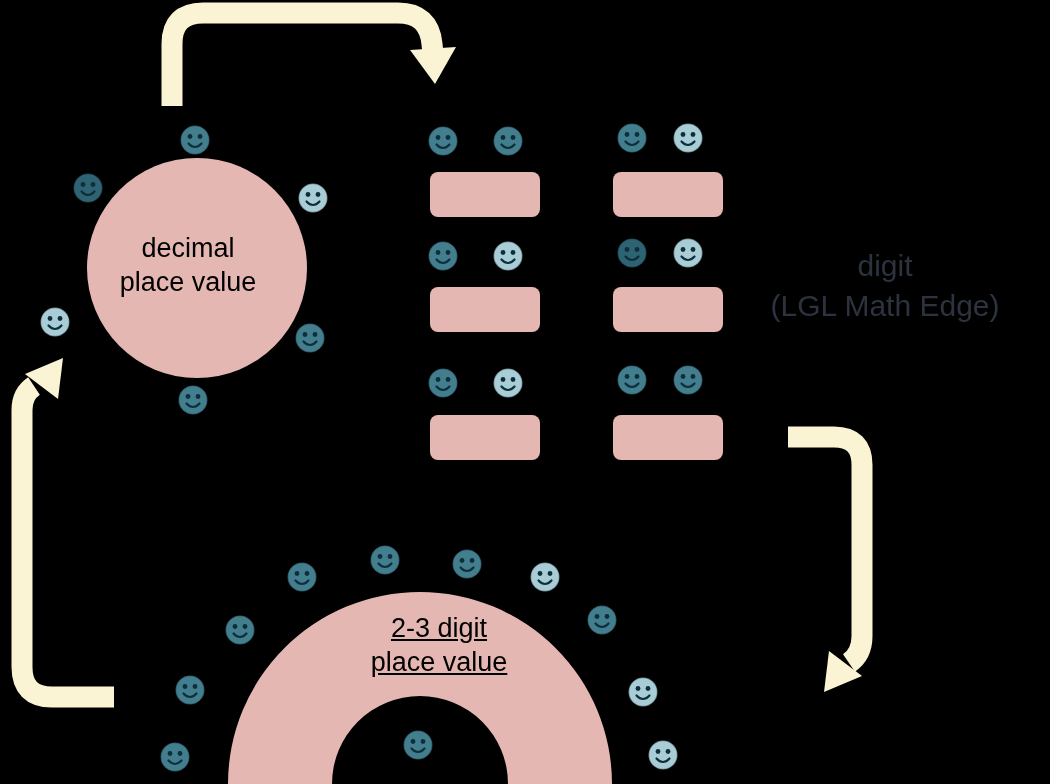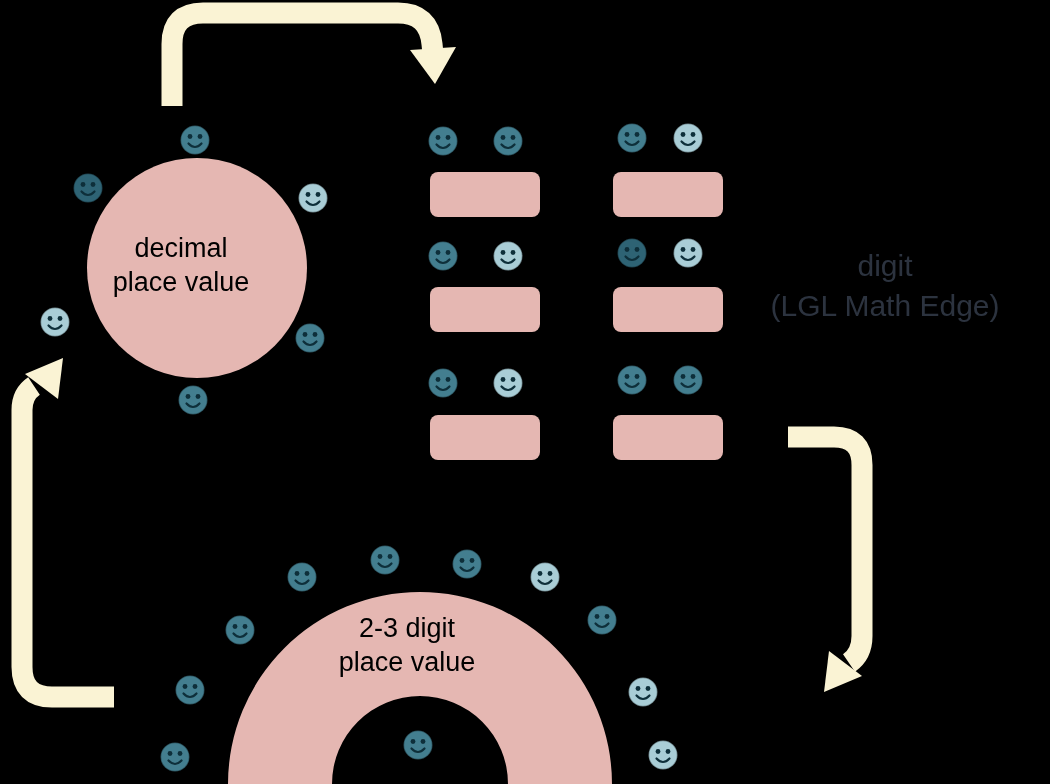--- a/index.html
+++ b/index.html
@@ -41,22 +41,22 @@
   .smiley.deep .head{fill:var(--student-teal-deep);}
   .smiley .eye{fill:var(--face-detail);}
   .smiley .mouth{stroke:var(--face-detail);stroke-width:2.2;fill:none;stroke-linecap:round;}
 
   .label{
     position:absolute;
     text-align:center;
     color:var(--station-text);
     line-height:1.25;
   }
-  .circle-label{left:61px;top:232px;width:240px;font-size:27px;}
-  .arc-label{left:277px;top:612px;width:260px;font-size:27px;}
+  .circle-label{left:68px;top:232px;width:240px;font-size:27px;}
+  .arc-label{left:309px;top:612px;width:260px;font-size:27px;text-decoration:underline;}
   .independent-label{
     left:735px;top:246px;width:300px;
     font-size:30px;line-height:1.33;
     color:var(--independent-text);
   }
   .independent-label .italic{}
 </style>
 </head>
 <body>
 

